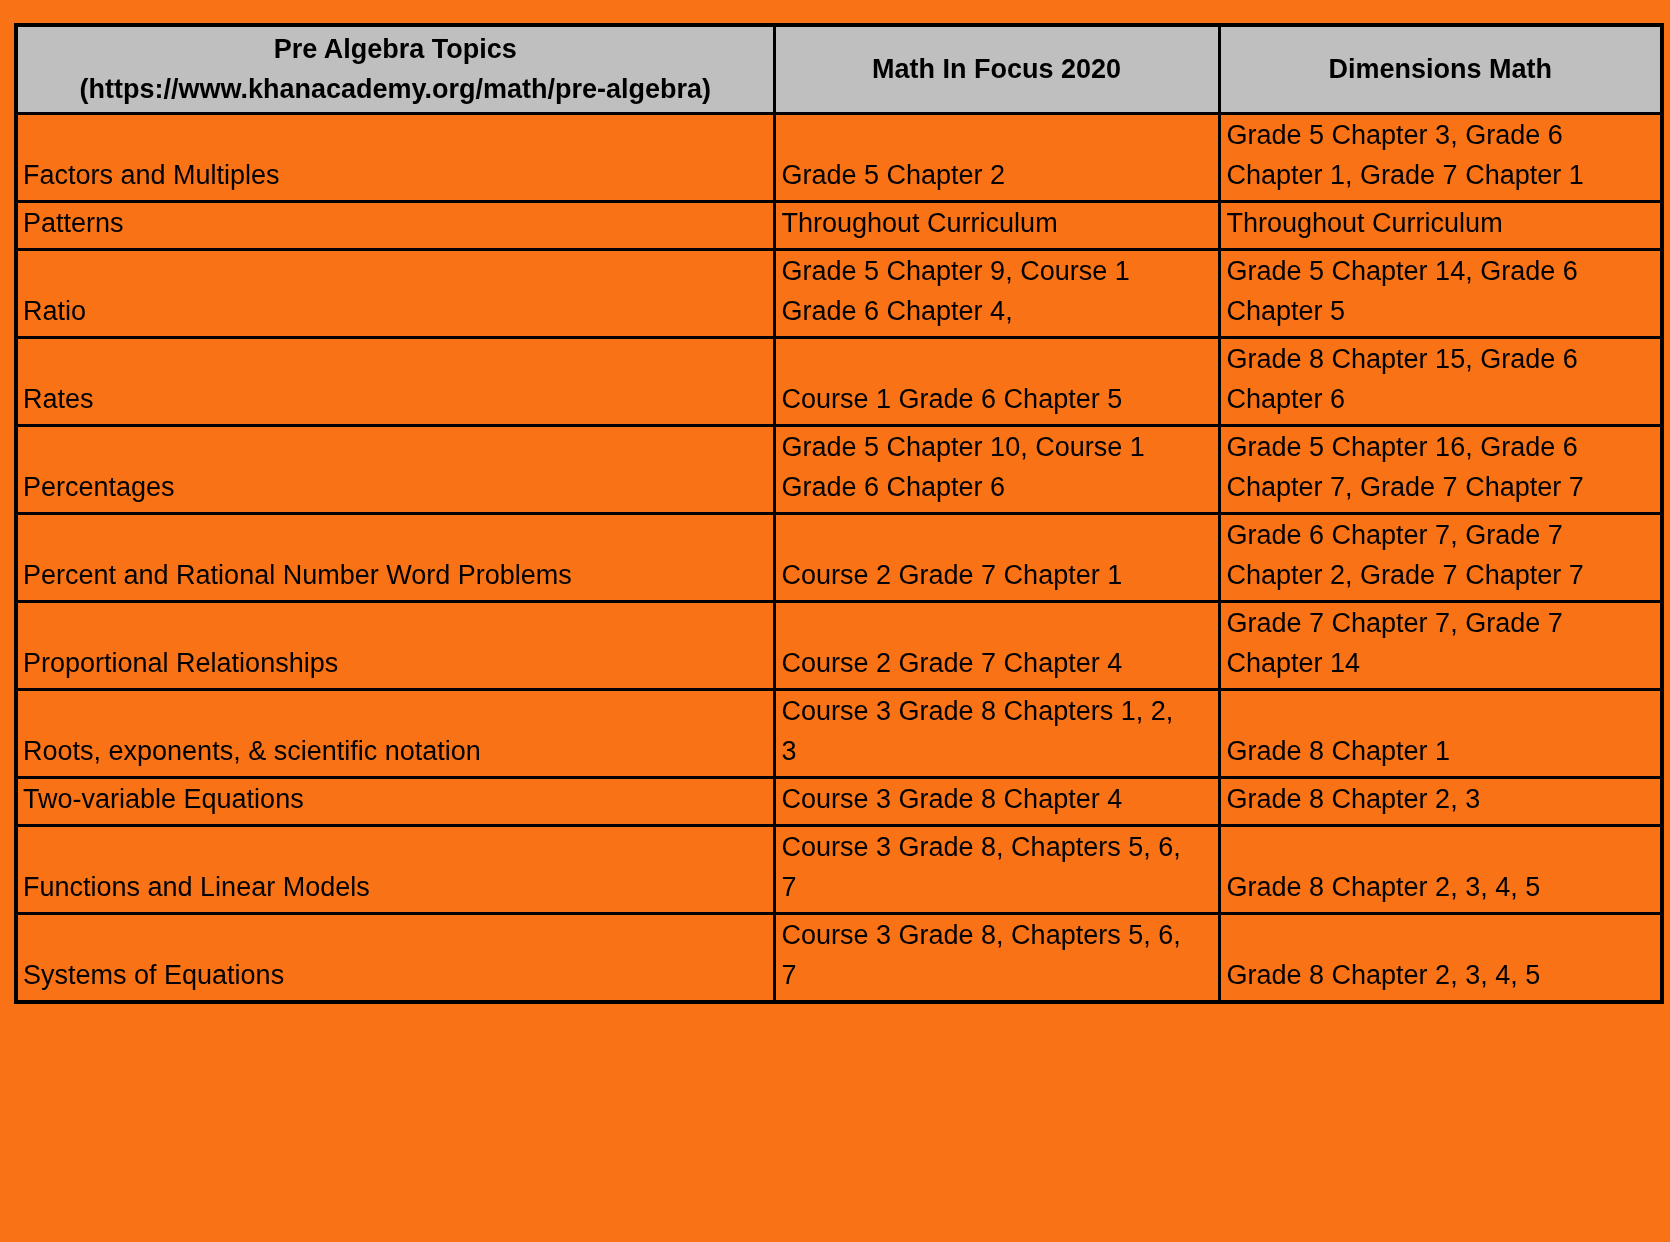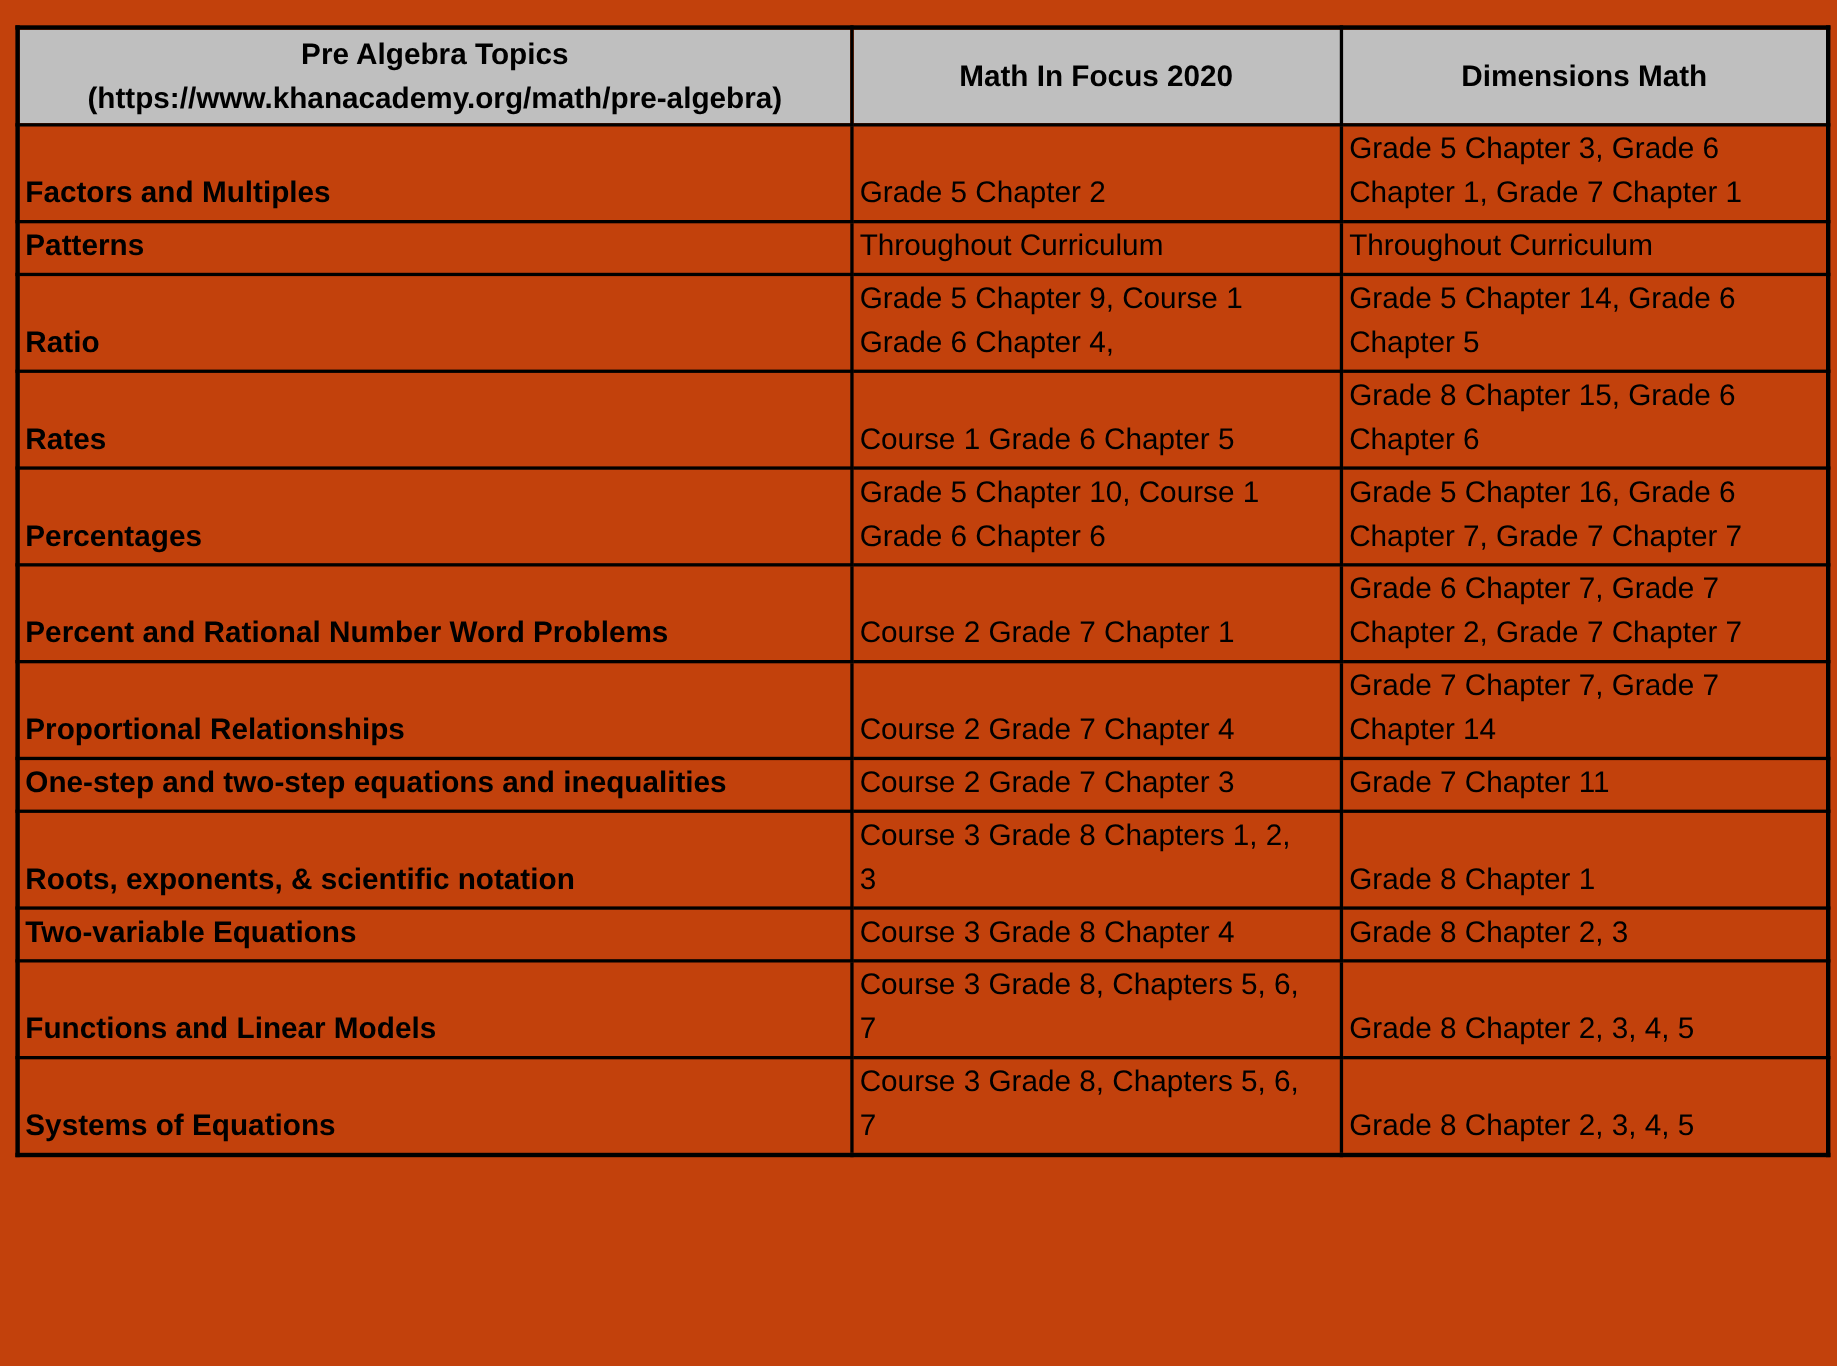--- a/index.html
+++ b/index.html
@@ -3,21 +3,21 @@
 <meta charset="utf-8">
 <style>
   html, body {
     margin: 0;
     padding: 0;
     background: #ffffff;
   }
   .page {
     width: 1670px;
     height: 1242px;
-    background: #c2410c;
+    background: #f97316;
     font-family: "Liberation Sans", sans-serif;
     color: #000000;
     overflow: hidden;
   }
   table.cmp {
     border-collapse: collapse;
     table-layout: fixed;
     width: 1646px;
     margin: 23px 0 0 14px;
     border: 4px solid var(--border-color, #000);
@@ -39,21 +39,21 @@
     padding: 2px 6px;
   }
   td {
     font-size: 27px;
     line-height: 40px;
     vertical-align: bottom;
     padding: 0 6px 5px 6px;
     white-space: pre-line;
   }
   td.topic {
-    font-weight: bold;
+    font-weight: normal;
     text-align: left;
     padding-left: 5px;
     margin-left: 31px;
   }
   td.val {
   }
   thead tr { height: 88px; }
   tr.short { height: 46px; }
   tr.tall  { height: 86px; }
 </style>
@@ -114,25 +114,20 @@
           <td class="val">Course 2 Grade 7 Chapter 1</td>
           <td class="val">Grade 6 Chapter 7, Grade 7
 Chapter 2, Grade 7 Chapter 7</td>
         </tr>
         <tr class="tall">
           <td class="topic">Proportional Relationships</td>
           <td class="val">Course 2 Grade 7 Chapter 4</td>
           <td class="val">Grade 7 Chapter 7, Grade 7
 Chapter 14</td>
         </tr>
-        <tr class="short">
-          <td class="topic">One-step and two-step equations and inequalities</td>
-          <td class="val">Course 2 Grade 7 Chapter 3</td>
-          <td class="val">Grade 7 Chapter 11</td>
-        </tr>
         <tr class="tall">
           <td class="topic">Roots, exponents, &amp; scientific notation</td>
           <td class="val">Course 3 Grade 8 Chapters 1, 2,
 3</td>
           <td class="val">Grade 8 Chapter 1</td>
         </tr>
         <tr class="short">
           <td class="topic">Two-variable Equations</td>
           <td class="val">Course 3 Grade 8 Chapter 4</td>
           <td class="val">Grade 8 Chapter 2, 3</td>

